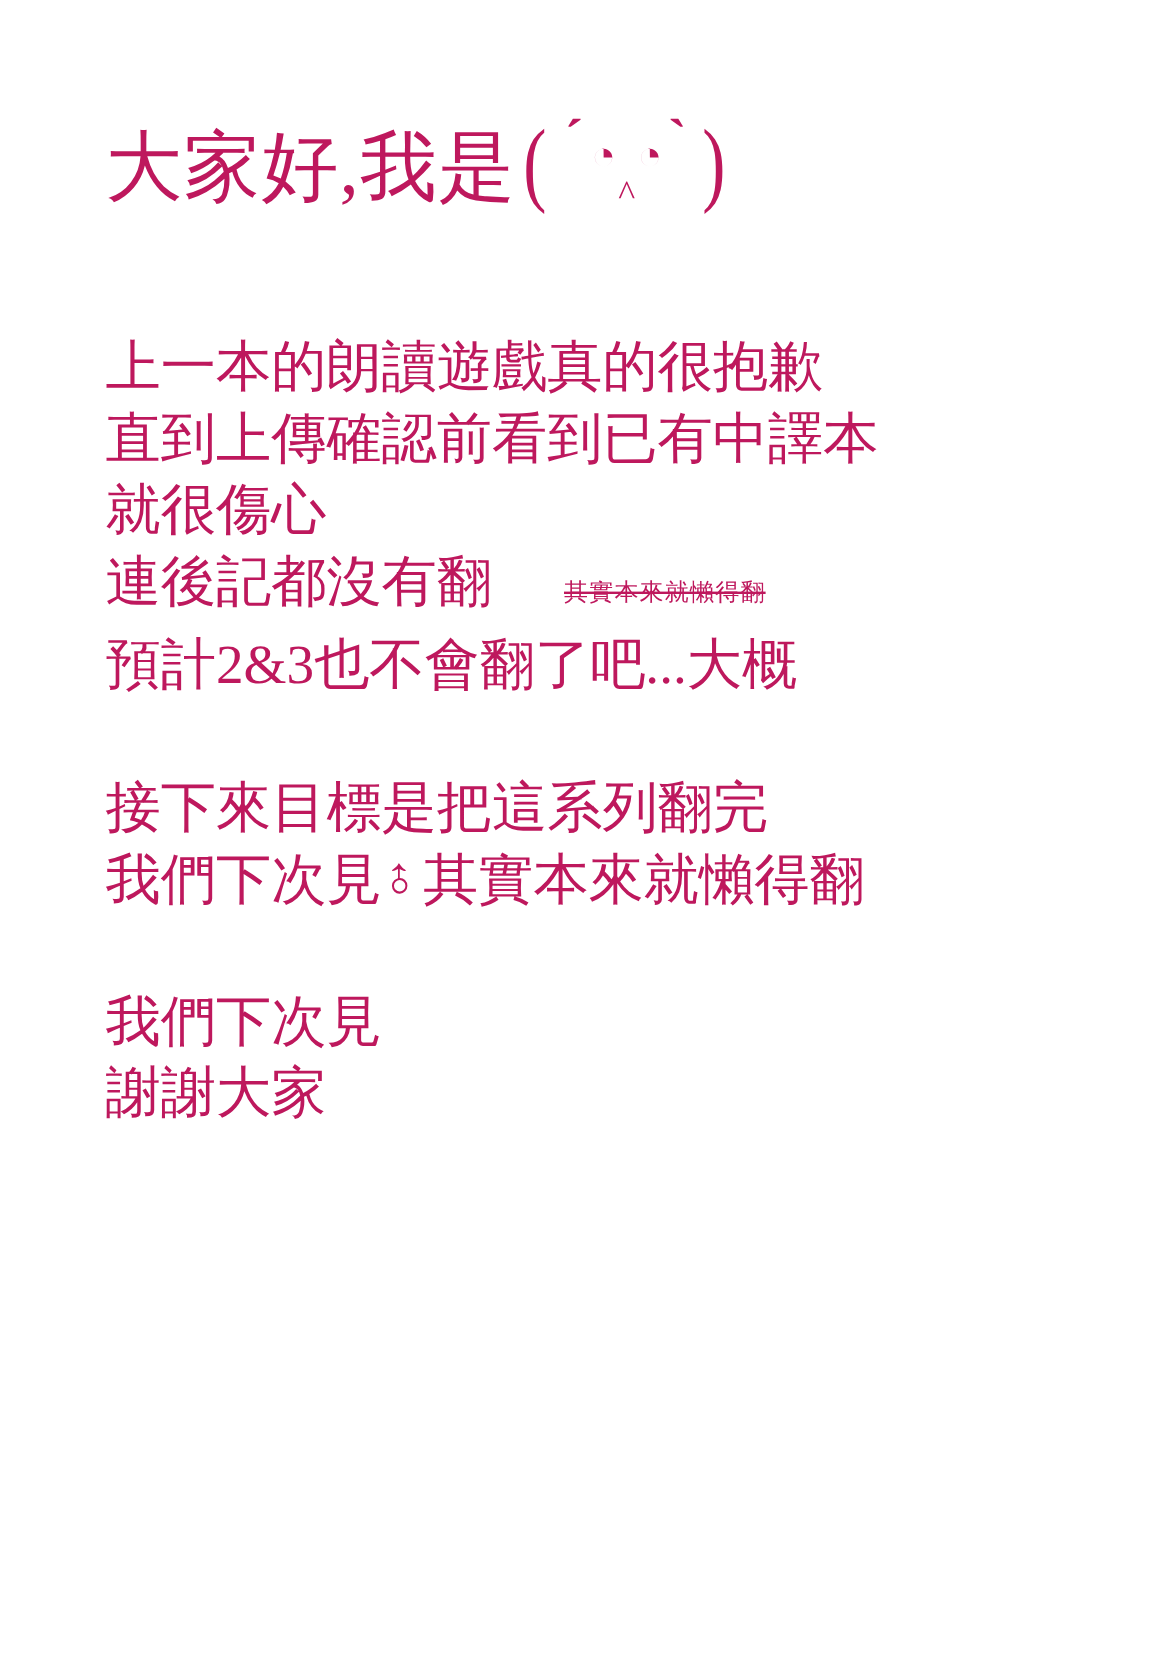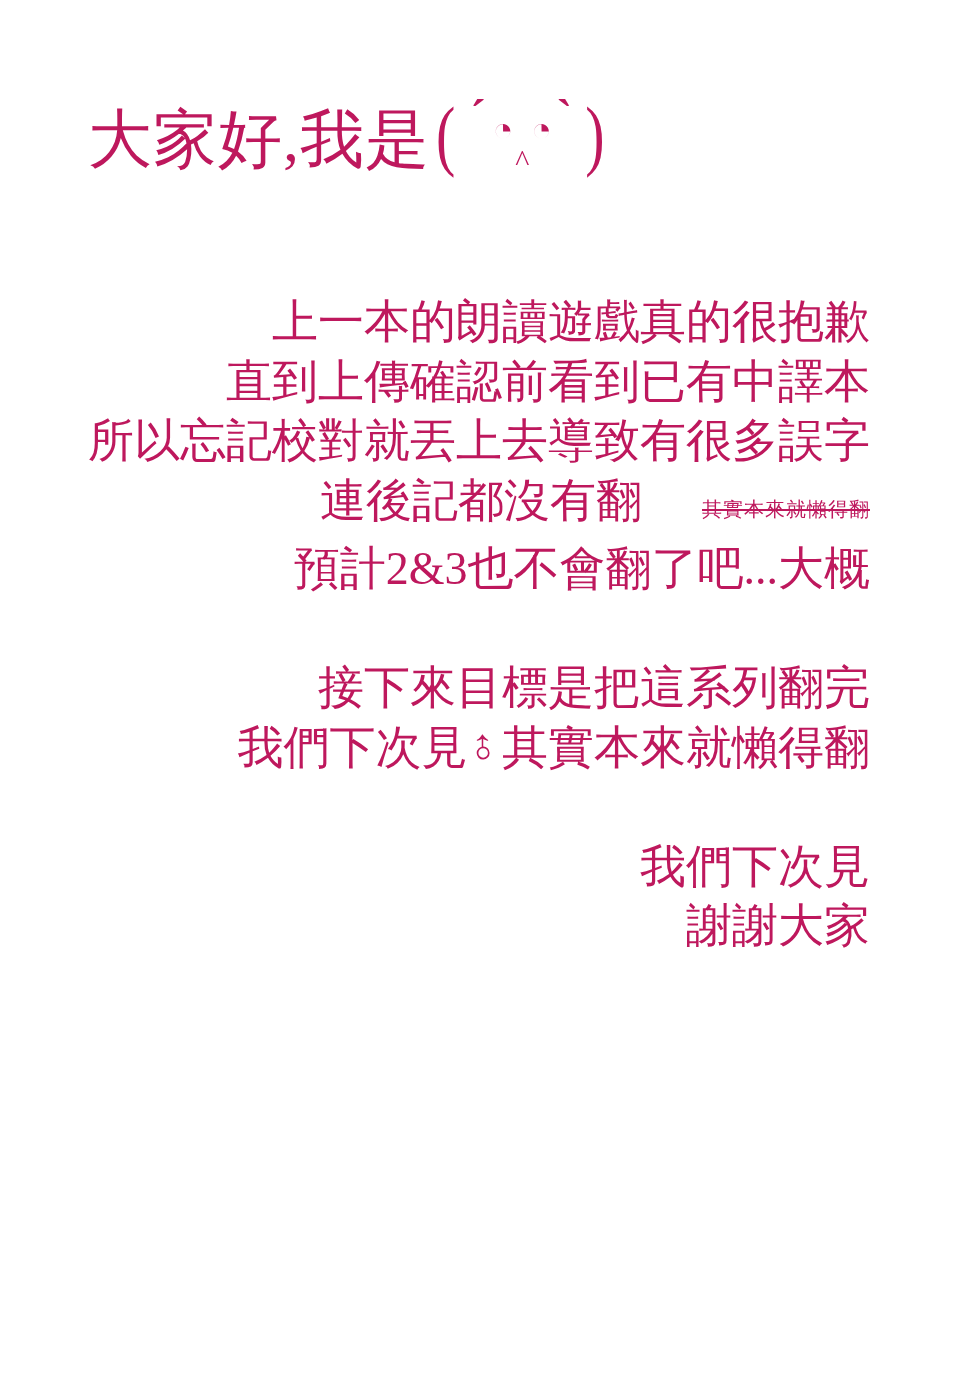--- a/index.html
+++ b/index.html
@@ -50,25 +50,24 @@
     display: inline-block;
     font-size: 30px;
     position: relative;
     top: 10px;
     margin: 0 1px;
   }
   
   .body-text {
     position: absolute;
     left: 88px;
-    top: 292px;
+    top: 276px;
     font-size: 46px;
     line-height: 59.5px;
     letter-spacing: 0;
-    text-align: right;
   }
   .body-text p { margin: 0 0 59.5px 0; white-space: nowrap; }
   .body-text p:last-child { margin-bottom: 0; margin-top: 17px; }
   .line { display: block; white-space: nowrap; }
   .aside {
     font-size: 20px;
     text-decoration: line-through;
     text-decoration-thickness: 2px;
     margin-left: 60px;
     letter-spacing: 1px;
@@ -86,21 +85,21 @@
 
   <div class="title">
     <span>大家好,我是</span><span class="kaomoji"><span class="k-paren k-paren-open">(</span><span class="k-acc k-acc-l">´</span><span class="k-eye">◔</span><span class="k-mouth">^</span><span class="k-eye">◔</span><span class="k-acc k-acc-r">`</span><span class="k-paren k-paren-close">)</span></span>
   </div>
 
   <div class="body-text">
 
     <p>
       <span class="line">上一本的朗讀遊戲真的很抱歉</span>
       <span class="line">直到上傳確認前看到已有中譯本</span>
-      <span class="line">所以忘記校對就丟上去導致有很多誤字</span>
+      <span class="line">就很傷心</span>
       <span class="line"><span>連後記都沒有翻</span><span class="aside">其實本來就懶得翻</span></span>
       <span class="line">預計2&amp;3也不會翻了吧...大概</span>
     </p>
 
     <p>
       <span class="line">接下來目標是把這系列翻完</span>
       <span class="line"><span>我們下次見</span><span class="male-symbol">♂</span><span>其實本來就懶得翻</span></span>
     </p>
 
     <p>

